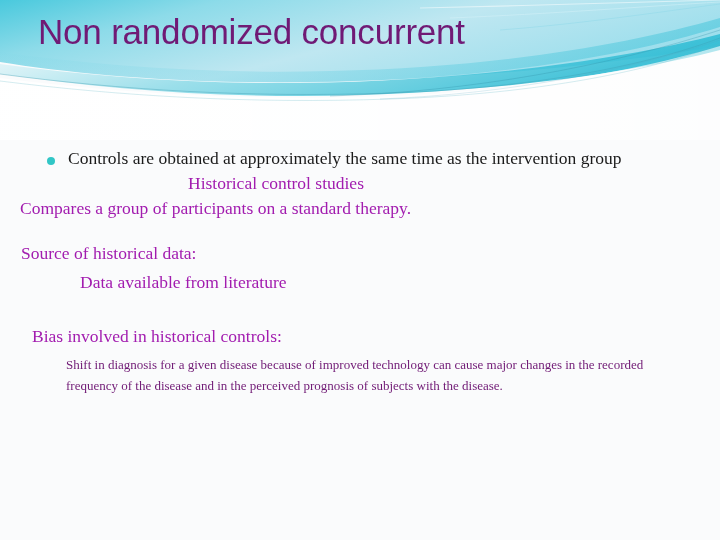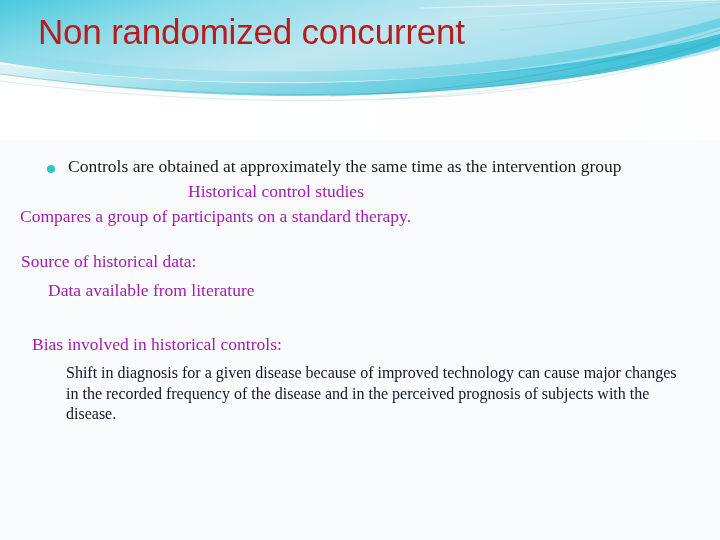--- a/index.html
+++ b/index.html
@@ -41,32 +41,31 @@
   #title-block {
     position: absolute;
     left: 38px;
     top: 8px;
     width: 640px;
   }
   .title-line {
     font-family: "Liberation Sans", sans-serif;
     font-size: 35px;
     line-height: 47px;
-    color: #b91c1c;
+    color: #701a75;
     letter-spacing: -0.2px;
     white-space: nowrap;
   }
 
   
   #body-block {
     position: absolute;
     left: 0;
     top: 148px;
     width: 719px;
-    margin-top: 8px;
   }
 
   .bullet-row {
     position: relative;
     padding-left: 68px;
     padding-right: 40px;
   }
   .bullet-dot {
     position: absolute;
     left: 47px;
@@ -82,29 +81,29 @@
     color: #1a1a1a;
   }
 
   .line {
     font-size: 17.5px;
     line-height: 20px;
     color: #a21caf;
   }
 
   .para {
-    font-size: 16px;
+    font-size: 13px;
     line-height: 20.5px;
-    color: #0f172a;
+    color: #701a75;
   }
 
   .ind-center  { padding-left: 188px; }
   .ind-0       { padding-left: 20px; }
   .ind-1       { padding-left: 21px; }
-  .ind-2       { padding-left: 48px; }
+  .ind-2       { padding-left: 80px; }
   .ind-3       { padding-left: 32px; }
   .ind-4       { padding-left: 66px; padding-right: 36px; }
 
   .gap-sm { height: 9px; }
   .gap-md { height: 20px; }
   .gap-lg { height: 25px; }
   .gap-xs { height: 5px; }
 </style>
 </head>
 <body>

